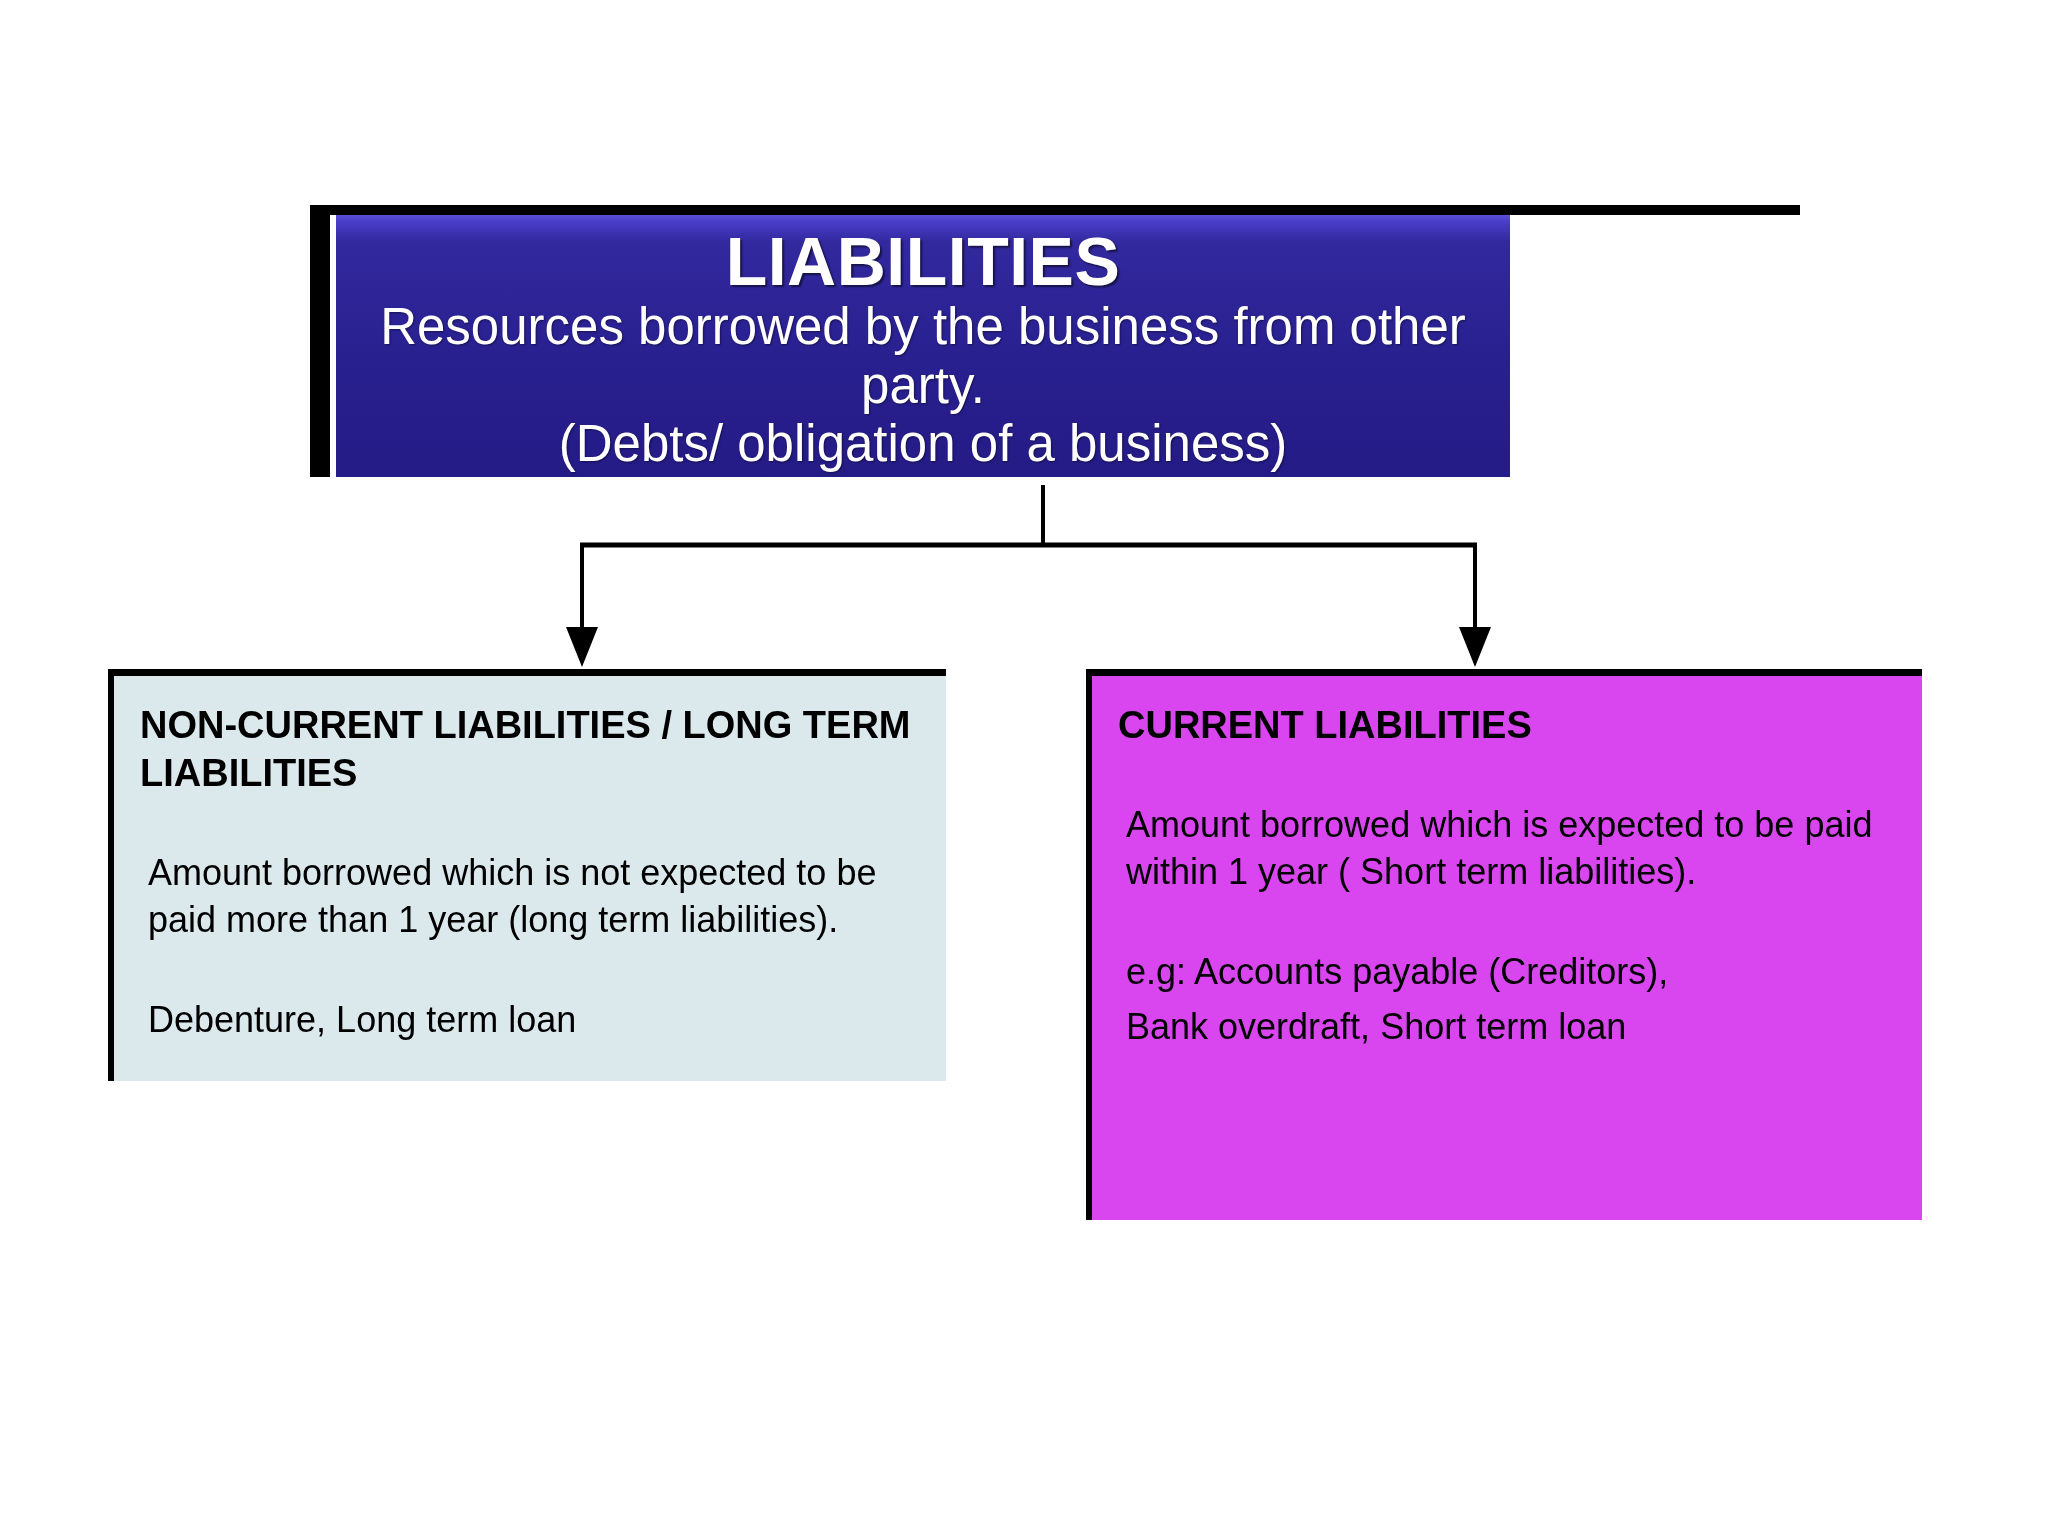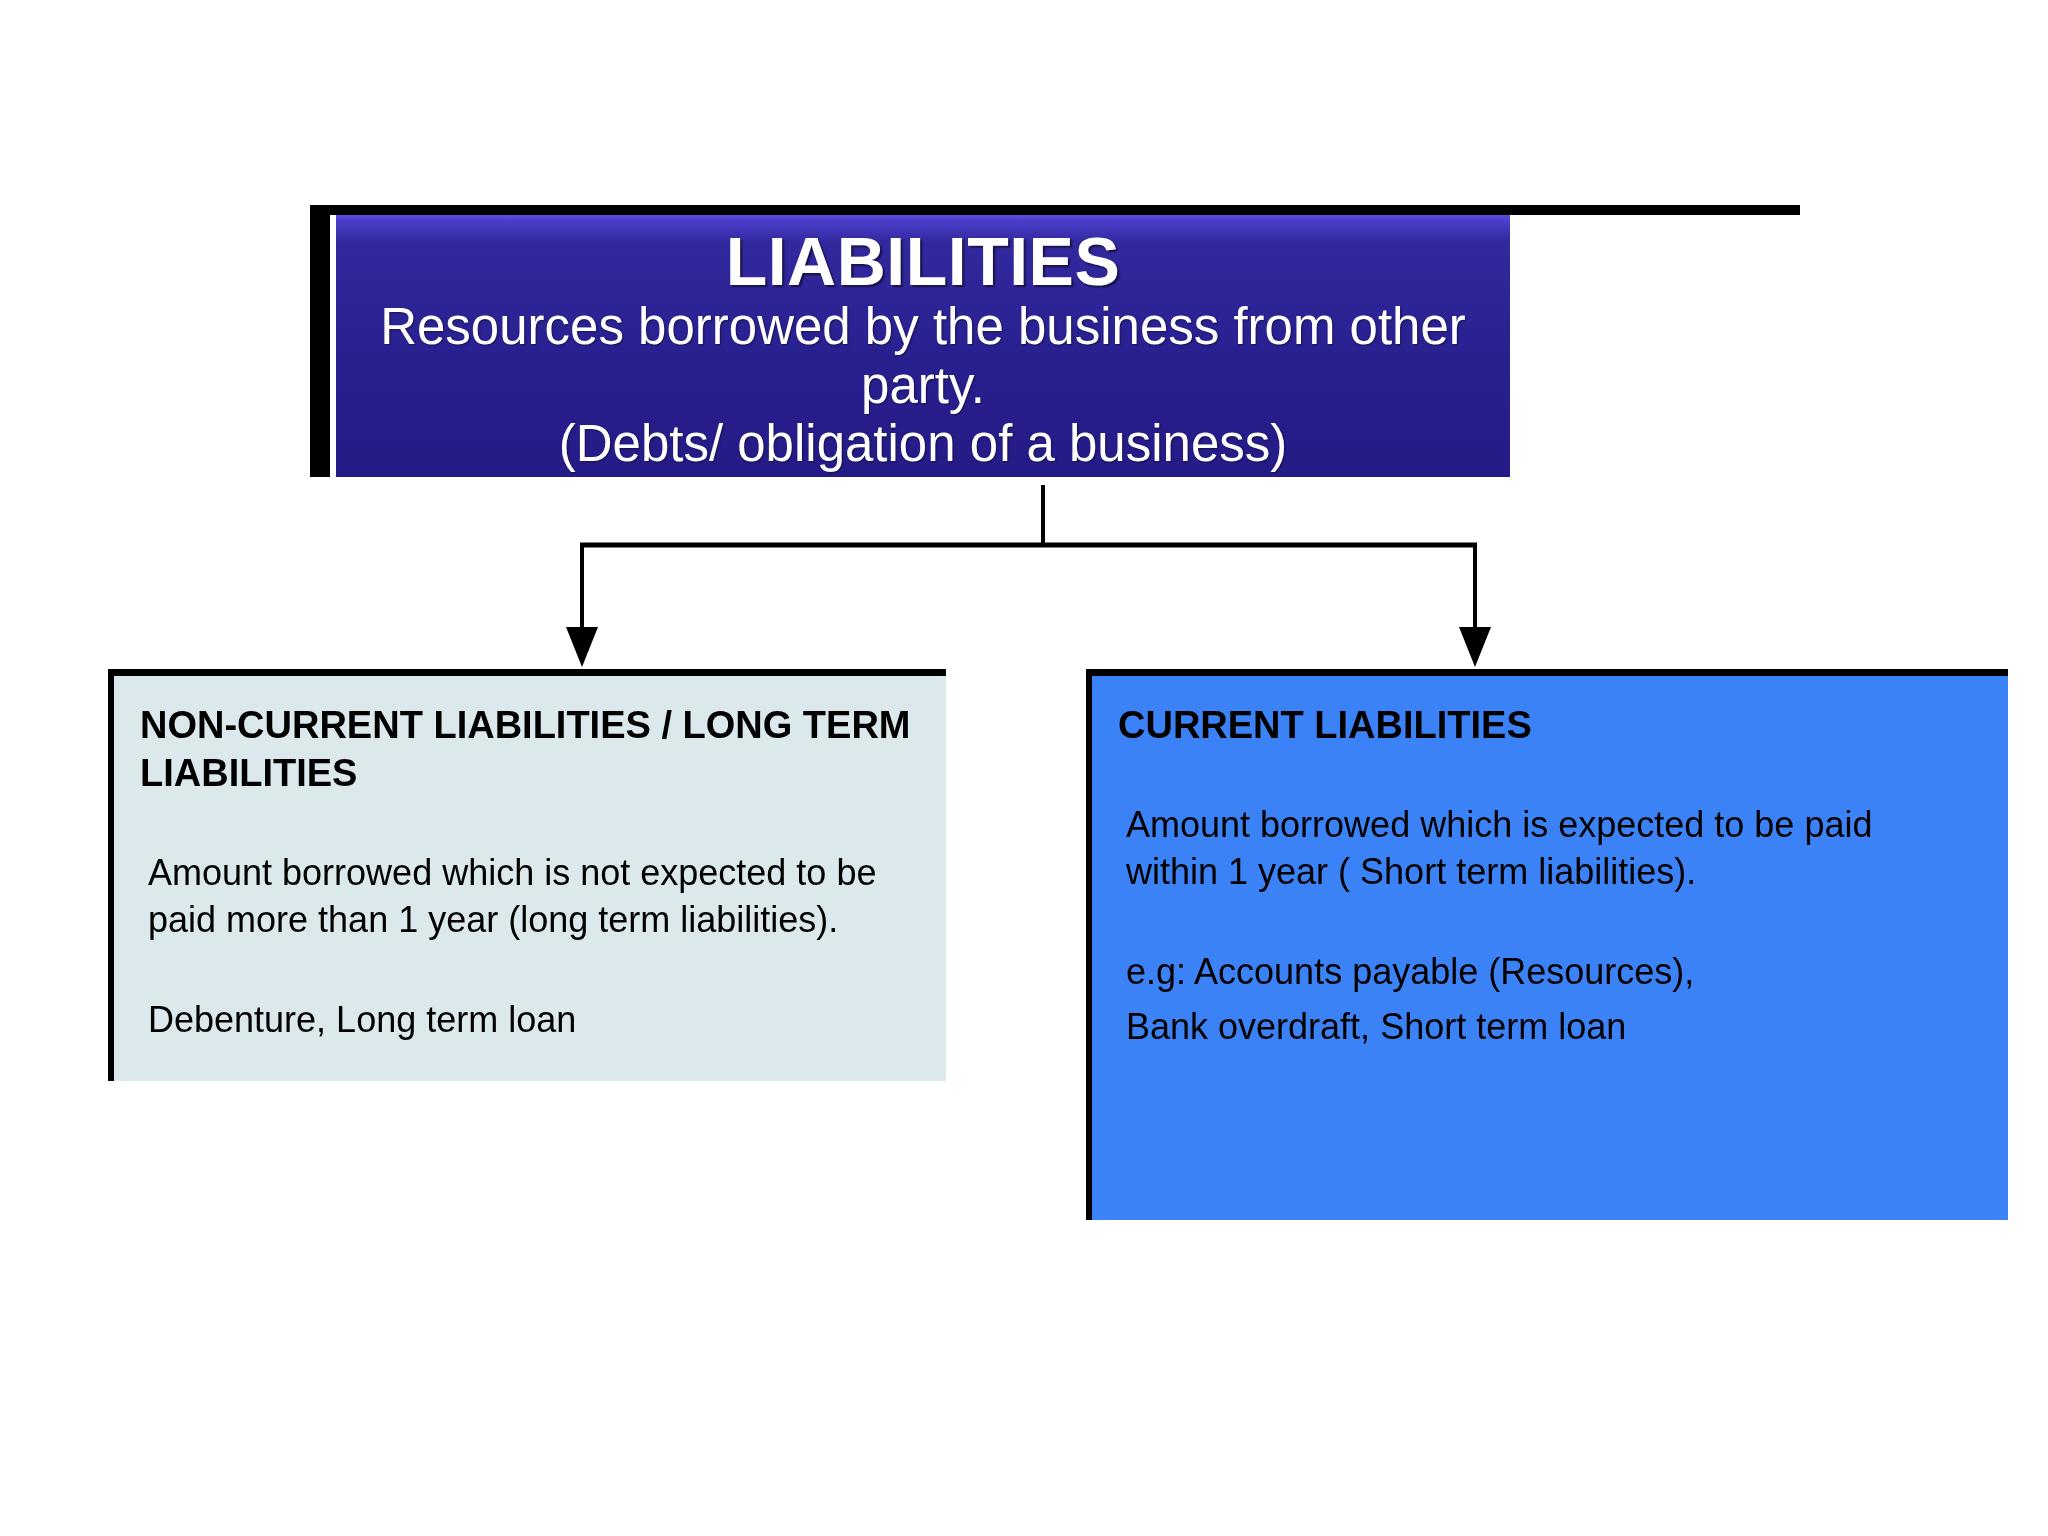--- a/index.html
+++ b/index.html
@@ -99,23 +99,23 @@
     top: 669px;
     width: 832px;
     height: 412px;
     background: #dbe9ec;
     border-top: 7px solid #000000;
     box-shadow: -6px 0 0 0 #000000;
   }
   #box-current {
     left: 1092px;
     top: 669px;
-    width: 916px;
+    width: 830px;
     height: 551px;
-    background: #3b82f6;
+    background: #d946ef;
     border-top: 7px solid #000000;
     box-shadow: -6px 0 0 0 #000000;
   }
   .box-title {
     font-size: 38px;
     font-weight: bold;
     line-height: 1.26;
     margin: 0 0 0 0;
   }
   .box-body {
@@ -161,15 +161,15 @@
   <div class="box-body">Amount borrowed which is not expected to be paid more than 1 year (long term liabilities).</div>
   <div class="gap-sm"></div>
   <div class="box-body">        Debenture, Long term loan</div>
 </div>
 
 <div class="child-box" id="box-current">
   <div class="box-title">CURRENT LIABILITIES</div>
   <div class="gap-md"></div>
   <div class="box-body">Amount borrowed which is expected to be paid within 1 year ( Short term liabilities).</div>
   <div class="gap-sm"></div>
-  <div class="box-body">e.g: Accounts payable (Resources),</div>
+  <div class="box-body">e.g: Accounts payable (Creditors),</div>
   <div class="box-body">        Bank overdraft, Short term loan</div>
 </div>
 
 </body></html>

